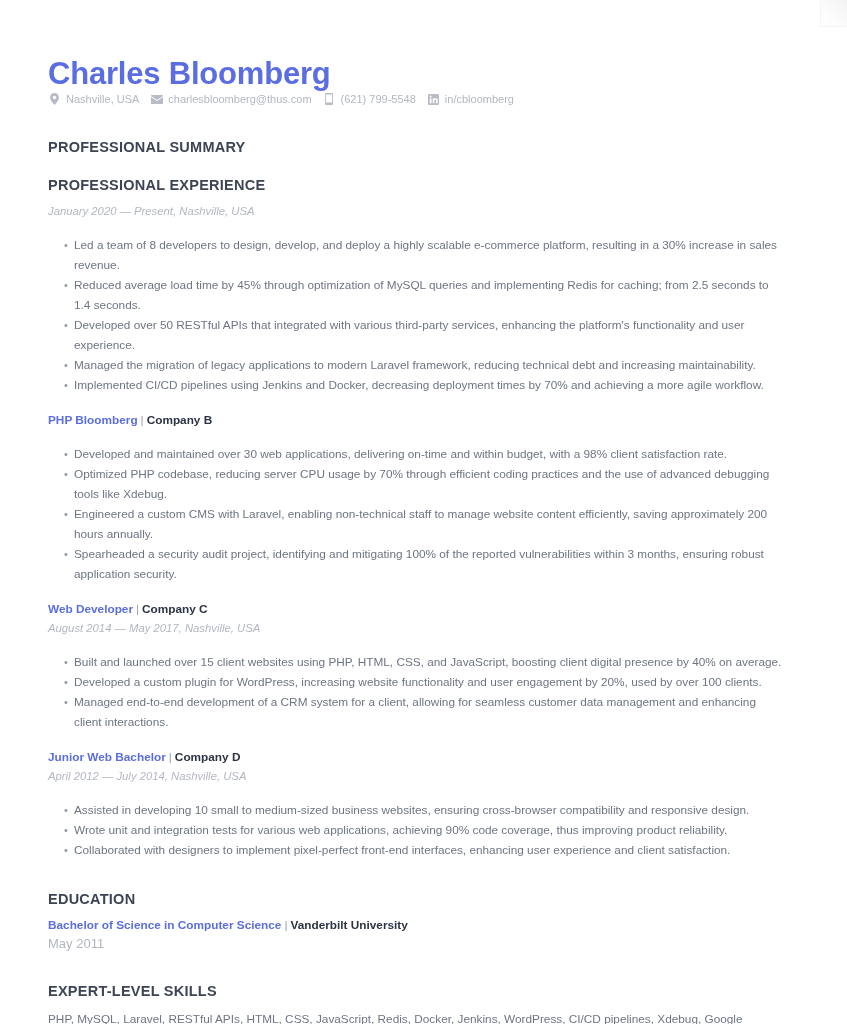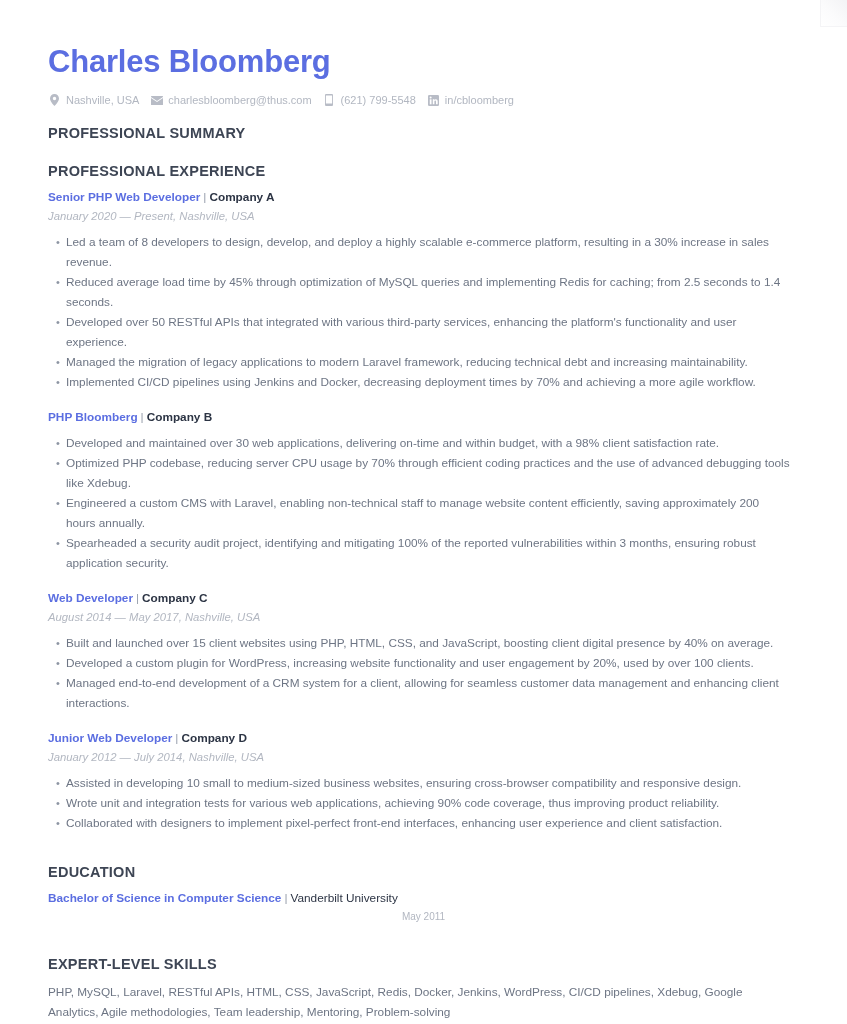--- a/index.html
+++ b/index.html
@@ -14,21 +14,21 @@
     -webkit-font-smoothing: antialiased;
     overflow: hidden;
   }
 
   .page {
     position: relative;
     width: 847px;
     height: 876px;
     background: #ffffff;
     box-sizing: border-box;
-    padding: 0 48px;
+    padding: 12px 48px;
   }
 
   
   .corner-fold {
     position: absolute;
     top: 0;
     right: 0;
     width: 26px;
     height: 26px;
     background: linear-gradient(225deg, #f3f3f5 0%, #fbfbfc 55%, #ffffff 100%);
@@ -42,21 +42,20 @@
     margin: 0;
     padding-top: 44px;
     font-size: 31px;
     line-height: 36px;
     font-weight: 700;
     letter-spacing: -0.2px;
     color: #5b6ee1;
   }
 
   .contact-row {
-    margin-top: 13px;
     display: flex;
     align-items: center;
     flex-wrap: wrap;
     font-size: 11px;
     line-height: 14px;
     color: #b2b7c1;
   }
   .contact-item {
     display: inline-flex;
     align-items: center;
@@ -70,21 +69,21 @@
     width: 13px;
     height: 13px;
     margin-right: 5px;
     color: #b8bcc6;
     flex: 0 0 auto;
   }
   .contact-item .ico svg { display: block; }
 
   
   .section { margin-top: 20px; }
-  .section.first { margin-top: 17px; }
+  .section.first { margin-top: 32px; }
 
   .section-title {
     margin: 0 0 9px 0;
     font-size: 14.5px;
     line-height: 18px;
     font-weight: 700;
     letter-spacing: 0.25px;
     color: #3d4554;
     text-transform: uppercase;
   }
@@ -124,21 +123,21 @@
   .job-meta {
     font-size: 11.3px;
     line-height: 16px;
     color: #b2b7c1;
     margin-bottom: 4px;
     font-style: italic;
   }
 
   .bullets {
     list-style: none;
-    margin: 8px;
+    margin: 16px;
     padding: 0;
   }
   .bullets li {
     position: relative;
     font-size: 11.8px;
     line-height: 20px;
     color: #6d7584;
     padding-left: 10px;
     max-width: 745px;
   }
@@ -152,26 +151,25 @@
   }
 
   
   .edu-head {
     font-size: 11.8px;
     line-height: 16px;
     margin-bottom: 3px;
     white-space: nowrap;
   }
   .edu-degree { color: #5b6ee1; font-weight: 600; }
-  .edu-school { color: #2c3444; font-weight: 400; }
+  .edu-school { color: #2c3444; font-weight: 700; }
   .edu-date {
-    font-size: 10px;
+    font-size: 13px;
     line-height: 16px;
     color: #b2b7c1;
-    text-align: center;
   }
 
   
   .skills-text {
     margin: 0;
     font-size: 11.8px;
     line-height: 20px;
     color: #6d7584;
     max-width: 745px;
   }
@@ -236,23 +234,20 @@
   </header>
 
   <section class="section first">
     <h2 class="section-title">PROFESSIONAL SUMMARY</h2>
   </section>
 
   <section class="section">
     <h2 class="section-title">PROFESSIONAL EXPERIENCE</h2>
 
     <div class="job">
-      <div class="job-head">
-        <span class="job-title">Senior PHP Web Developer</span><span class="job-sep">|</span><span class="job-company">Company A</span>
-      </div>
       <div class="job-meta">January 2020 — Present, Nashville, USA</div>
       <ul class="bullets">
         <li>Led a team of 8 developers to design, develop, and deploy a highly scalable e-commerce platform, resulting in a 30% increase in sales revenue.</li>
         <li>Reduced average load time by 45% through optimization of MySQL queries and implementing Redis for caching; from 2.5 seconds to 1.4 seconds.</li>
         <li>Developed over 50 RESTful APIs that integrated with various third-party services, enhancing the platform's functionality and user experience.</li>
         <li>Managed the migration of legacy applications to modern Laravel framework, reducing technical debt and increasing maintainability.</li>
         <li>Implemented CI/CD pipelines using Jenkins and Docker, decreasing deployment times by 70% and achieving a more agile workflow.</li>
       </ul>
     </div>
 
@@ -275,23 +270,23 @@
       <div class="job-meta">August 2014 — May 2017, Nashville, USA</div>
       <ul class="bullets">
         <li>Built and launched over 15 client websites using PHP, HTML, CSS, and JavaScript, boosting client digital presence by 40% on average.</li>
         <li>Developed a custom plugin for WordPress, increasing website functionality and user engagement by 20%, used by over 100 clients.</li>
         <li>Managed end-to-end development of a CRM system for a client, allowing for seamless customer data management and enhancing client interactions.</li>
       </ul>
     </div>
 
     <div class="job">
       <div class="job-head">
-        <span class="job-title">Junior Web Developer</span><span class="job-sep">|</span><span class="job-company">Company D</span>
+        <span class="job-title">Junior Web Bachelor</span><span class="job-sep">|</span><span class="job-company">Company D</span>
       </div>
-      <div class="job-meta">January 2012 — July 2014, Nashville, USA</div>
+      <div class="job-meta">April 2012 — July 2014, Nashville, USA</div>
       <ul class="bullets">
         <li>Assisted in developing 10 small to medium-sized business websites, ensuring cross-browser compatibility and responsive design.</li>
         <li>Wrote unit and integration tests for various web applications, achieving 90% code coverage, thus improving product reliability.</li>
         <li>Collaborated with designers to implement pixel-perfect front-end interfaces, enhancing user experience and client satisfaction.</li>
       </ul>
     </div>
 
   </section>
 
   <section class="section education-section">

